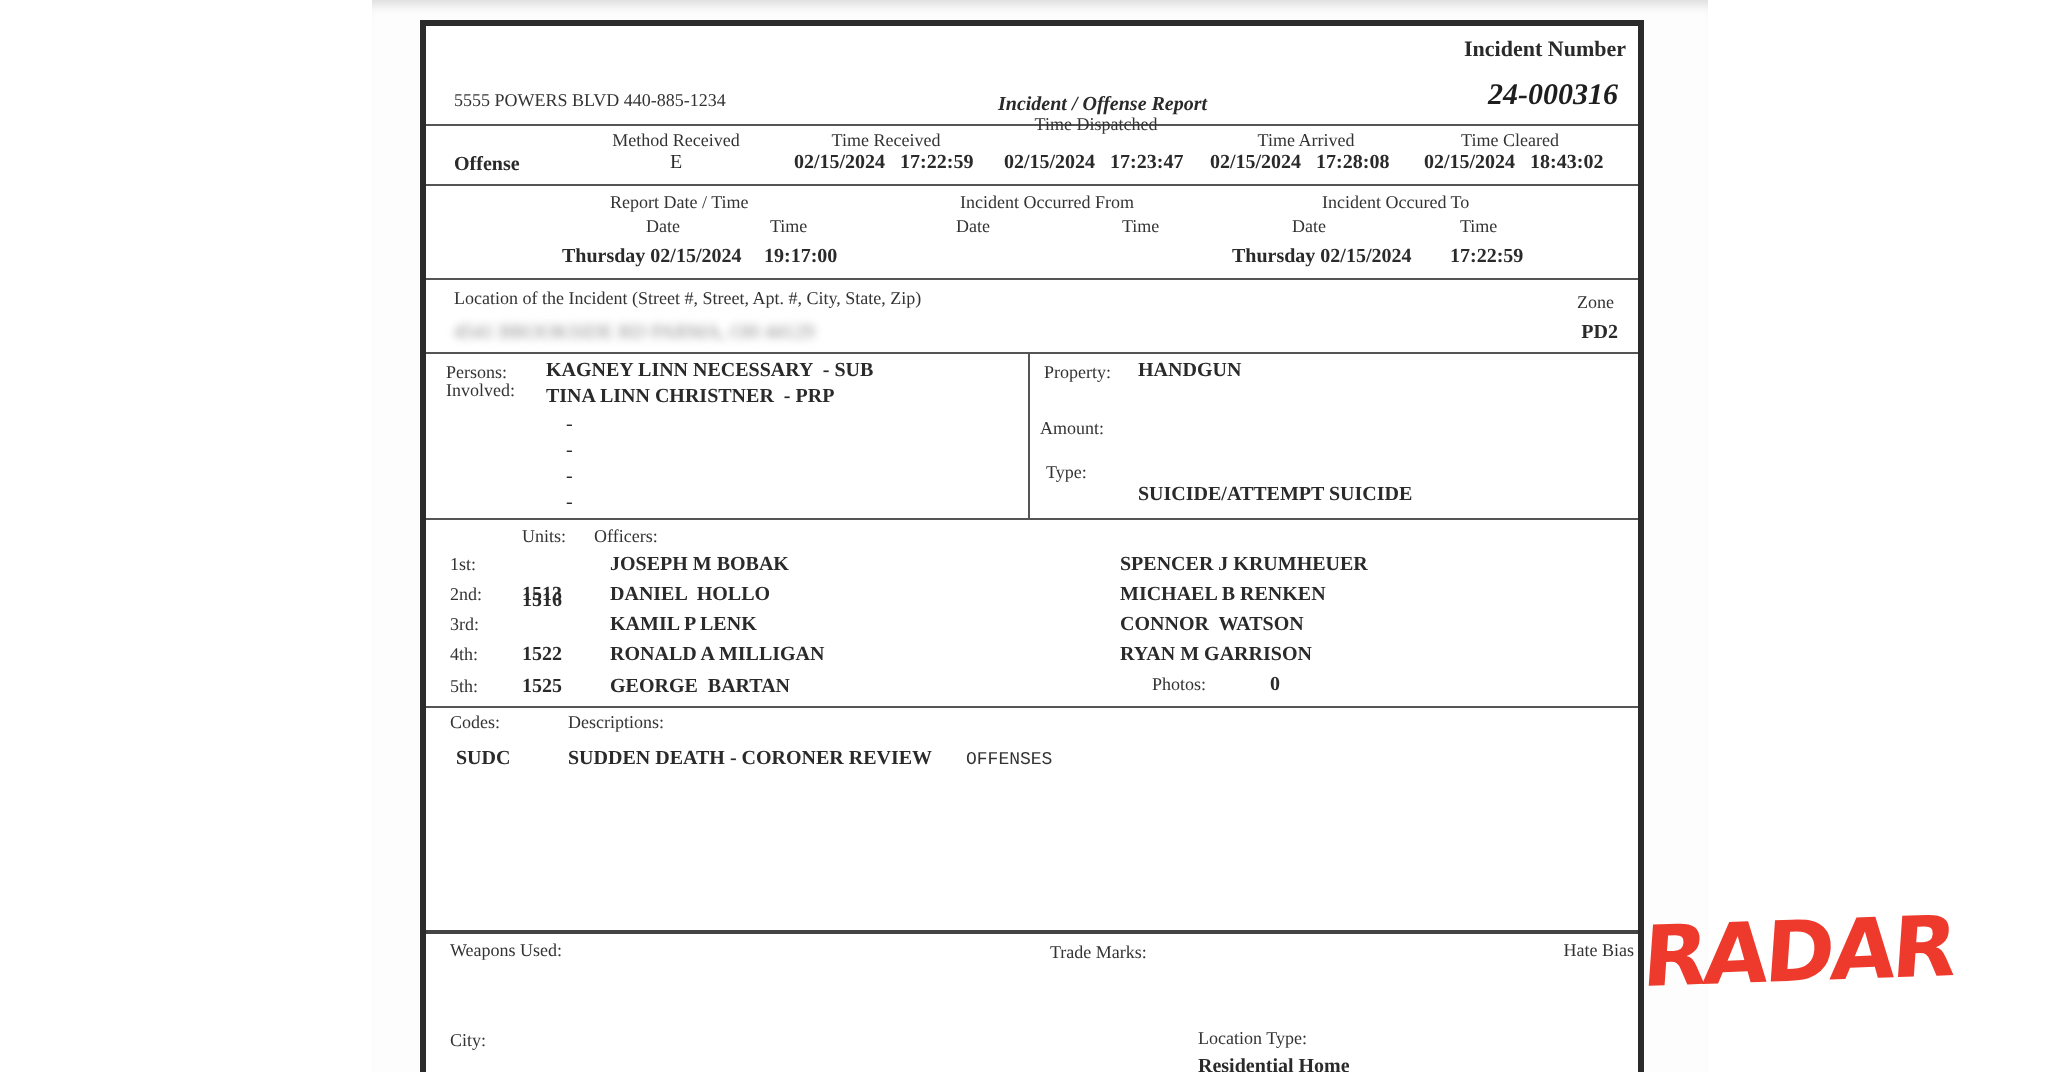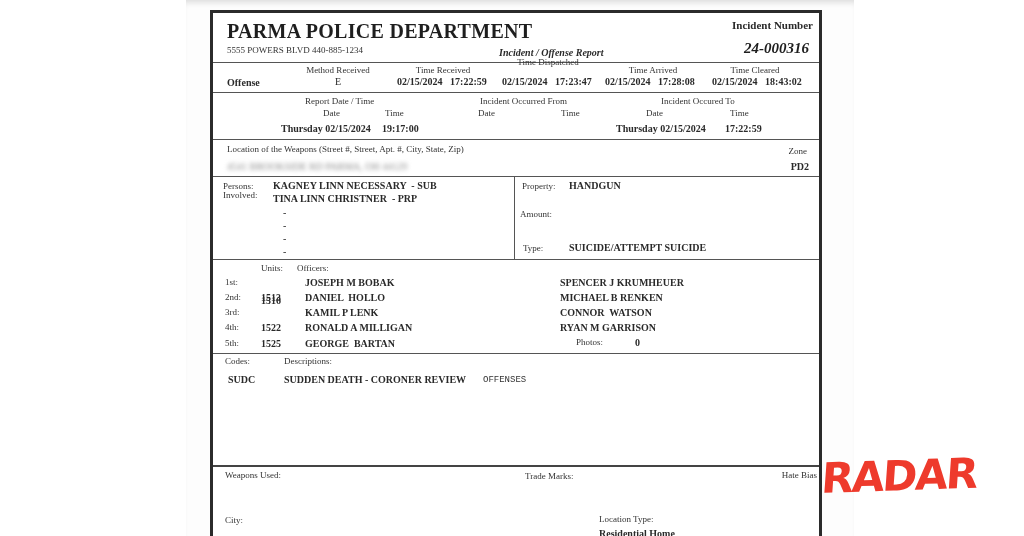--- a/index.html
+++ b/index.html
@@ -18,21 +18,20 @@
   .blur { filter: blur(2px); color:#8a8a8a; font-size:10px; }
   .radar { position:absolute; left:820px; top:458px; font-family:"DejaVu Sans", sans-serif; font-weight:bold; font-size:42px; color:#ee3a2c; letter-spacing:-2px; transform: skewX(-6deg) rotate(-2deg); transform-origin:left bottom; line-height:1; }
 </style>
 </head>
 <body>
 
 <div class="scan"></div>
 
 <div class="page">
 
-  <div class="abs title" style="left:14px;top:7px;">PARMA POLICE DEPARTMENT</div>
   <div class="abs sm" style="left:14px;top:32px;">5555 POWERS BLVD  440-885-1234</div>
   <div class="abs md b" style="left:286px;top:34px;font-style:italic;">Incident / Offense Report</div>
   <div class="abs md b" style="right:6px;top:6px;font-size:11px;">Incident Number</div>
   <div class="abs incnum" style="right:10px;top:27px;">24-000316</div>
   <div class="hl" style="top:49px;"></div>
 
   <div class="abs md b" style="left:14px;top:64px;">Offense</div>
   <div class="abs sm c" style="left:90px;top:52px;width:70px;">Method Received</div>
   <div class="abs md c" style="left:90px;top:63px;width:70px;">E</div>
   <div class="abs sm c" style="left:185px;top:52px;width:90px;">Time Received</div>
@@ -57,41 +56,41 @@
   <div class="abs md b" style="left:265px;top:110px;"></div>
   <div class="abs md b" style="left:348px;top:110px;"></div>
 
   <div class="abs sm" style="left:448px;top:83px;">Incident Occured To</div>
   <div class="abs sm" style="left:433px;top:95px;">Date</div>
   <div class="abs sm" style="left:517px;top:95px;">Time</div>
   <div class="abs md b" style="left:403px;top:110px;">Thursday 02/15/2024</div>
   <div class="abs md b" style="left:512px;top:110px;">17:22:59</div>
   <div class="hl" style="top:126px;"></div>
 
-  <div class="abs sm" style="left:14px;top:131px;">Location of the Weapons (Street #, Street, Apt. #, City, State, Zip)</div>
+  <div class="abs sm" style="left:14px;top:131px;">Location of the Incident (Street #, Street, Apt. #, City, State, Zip)</div>
   <div class="abs blur" style="left:14px;top:148px;">4541 BROOKSIDE RD PARMA, OH 44129</div>
   <div class="abs sm" style="right:12px;top:133px;">Zone</div>
   <div class="abs md b" style="right:10px;top:148px;">PD2</div>
   <div class="hl" style="top:163px;"></div>
 
   <div class="abs sm" style="left:10px;top:168px;">Persons:</div>
   <div class="abs sm" style="left:10px;top:177px;">Involved:</div>
   <div class="abs md b" style="left:60px;top:167px;white-space:pre;text-align:center;">KAGNEY LINN NECESSARY  - SUB</div>
   <div class="abs md b" style="left:60px;top:180px;white-space:pre;">TINA LINN CHRISTNER  - PRP</div>
   <div class="abs md" style="left:70px;top:194px;">-</div>
   <div class="abs md" style="left:70px;top:207px;">-</div>
   <div class="abs md" style="left:70px;top:220px;">-</div>
   <div class="abs md" style="left:70px;top:233px;">-</div>
   <div class="vl" style="left:301px;top:163px;height:83px;"></div>
 
   <div class="abs sm" style="left:309px;top:168px;">Property:</div>
   <div class="abs md b" style="left:356px;top:167px;">HANDGUN</div>
   <div class="abs sm" style="left:307px;top:196px;text-align:center;">Amount:</div>
   <div class="abs md b" style="left:356px;top:196px;"></div>
-  <div class="abs sm" style="left:310px;top:230px;">Type:</div>
+  <div class="abs sm" style="left:310px;top:218px;">Type:</div>
   <div class="abs md b" style="left:356px;top:229px;">SUICIDE/ATTEMPT SUICIDE</div>
   <div class="hl" style="top:246px;"></div>
 
   <div class="abs sm" style="left:48px;top:250px;">Units:</div>
   <div class="abs sm" style="left:84px;top:250px;">Officers:</div>
 
   <div class="abs sm" style="left:12px;top:264px;">1st:</div>
   <div class="abs md b" style="left:48px;top:264px;"></div>
   <div class="abs md b" style="left:92px;top:264px;white-space:pre;">JOSEPH M BOBAK</div>
   <div class="abs md b" style="left:347px;top:264px;white-space:pre;">SPENCER J KRUMHEUER</div>

